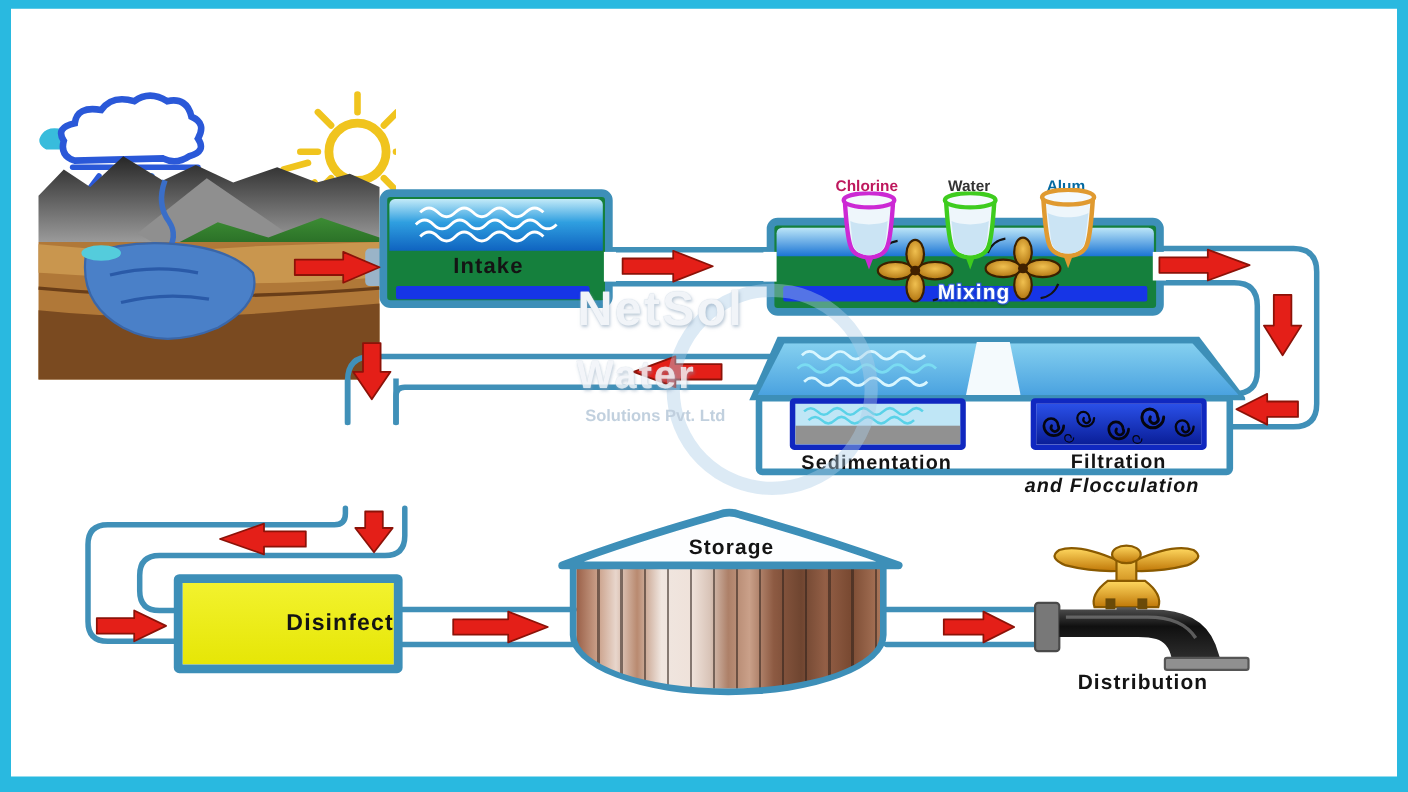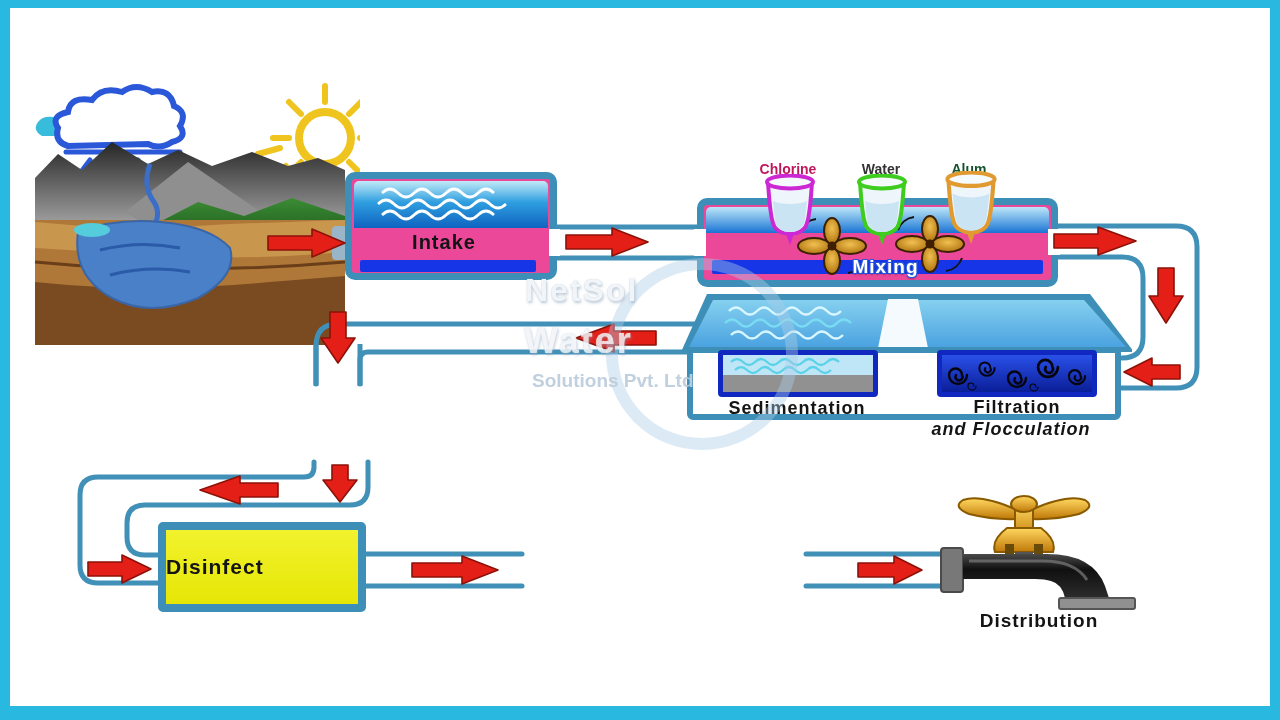--- a/index.html
+++ b/index.html
@@ -7,38 +7,38 @@
           font-family:"Liberation Sans",sans-serif;}
   .frame{position:absolute;inset:0;border:10px solid #29b9e0;border-top-width:8px;
          border-bottom-width:14px;z-index:10;pointer-events:none;}
   .abs{position:absolute;}
   .title{position:absolute;left:412px;top:94px;width:420px;text-align:center;
          font-size:42px;font-weight:bold;letter-spacing:2px;color:#121212;z-index:3;}
   svg{display:block;}
   .z1{z-index:1}.z2{z-index:2}.z3{z-index:3}.z4{z-index:4}.z6{z-index:6}
 
   
-  .tank{position:absolute;border:7px solid #3d8fb8;border-radius:10px;background:#ec4899;z-index:3;}
+  .tank{position:absolute;border:7px solid #3d8fb8;border-radius:10px;background:#15803d;z-index:3;}
   .water-grad{background:linear-gradient(180deg,#c2eaf8 0%,#2f9fe0 45%,#0f63c0 100%);}
   .blue-bar{position:absolute;background:#1635e6;border-radius:2px;}
   .band-label{position:absolute;left:0;right:0;text-align:center;font-weight:bold;color:#141414;}
   .stage-label{position:absolute;text-align:center;font-weight:bold;color:#141414;z-index:4;}
 
   .mixing-label{position:absolute;left:16px;right:0;bottom:2px;text-align:center;font-weight:bold;
     font-size:19px;color:#fff;letter-spacing:1px;z-index:5;
     text-shadow:-1px -1px 0 #2a58d8,1px -1px 0 #2a58d8,-1px 1px 0 #2a58d8,1px 1px 0 #2a58d8,0 2px 2px rgba(0,0,50,.4);}
 
   .panel{position:absolute;border:5px solid #1028c0;border-radius:4px;overflow:hidden;}
   .gray-panel{background:linear-gradient(180deg,#b4b4b4,#8a8a8a);}
 
   .poly{position:absolute;}
 
   .disinfect-box{position:absolute;left:158px;top:522px;width:208px;height:90px;box-sizing:border-box;
     border:8px solid #3d8fb8;border-radius:5px;background:linear-gradient(180deg,#f2f22e,#e6e606);
-    display:flex;align-items:center;justify-content:flex-start;z-index:3;
+    display:flex;align-items:center;justify-content:flex-end;z-index:3;
     font-weight:bold;font-size:21px;letter-spacing:1px;color:#141414;}
 
   .cylinder{position:absolute;left:518px;top:505px;width:288px;height:127px;box-sizing:border-box;
     border:6px solid #3d8fb8;border-radius:10px 10px 145px 145px / 10px 10px 55px 55px;z-index:3;
     background:
       repeating-linear-gradient(90deg, rgba(45,32,26,0) 0 19px, rgba(45,32,26,.55) 19px 21px),
       linear-gradient(90deg,#9a6048 0%,#caa089 7%,#e8d6cc 13%,#b98a70 20%,#f0e6e0 28%,#efe2da 38%,
         #d9c4b8 44%,#ad8068 50%,#caa089 57%,#8d5a42 65%,#6f4530 74%,#935f46 82%,#7a4a32 90%,#a87458 100%);}
 
   .wm-text{position:absolute;font-weight:bold;color:#f1f4f8;z-index:8;
@@ -188,42 +188,42 @@
       </g>
     </svg>
   </div>
 
   <div class="abs z4" style="left:549px;top:229px;width:11px;height:27px;background:#fff;"></div>
   <div class="abs z4" style="left:694px;top:229px;width:12px;height:27px;background:#fff;"></div>
   <div class="abs z4" style="left:1048px;top:229px;width:12px;height:26px;background:#fff;"></div>
 
   <div class="stage-label" style="left:748px;top:161px;width:80px;font-size:14px;color:#be185d;">Chlorine</div>
   <div class="stage-label" style="left:845px;top:161px;width:72px;font-size:14px;color:#333;">Water</div>
-  <div class="stage-label" style="left:933px;top:161px;width:72px;font-size:14px;color:#14532d;">Alum</div>
+  <div class="stage-label" style="left:933px;top:161px;width:72px;font-size:14px;color:#0369a1;">Alum</div>
 
   <svg class="abs z4" style="left:761px;top:174px;" width="58" height="74" viewBox="0 0 58 74">
     <path d="M7,8 C7,8 9,40 12,49 C14,57 22,60 29,60 C36,60 44,57 46,49 C49,40 51,8 51,8" fill="#eef6fb" stroke="#cc29d4" stroke-width="4"></path>
     <path d="M12,27 C20,31 38,31 46,27 L44,47 C42,55 36,58 29,58 C22,58 16,55 14,47 Z" fill="#cbe4f4"></path>
     <ellipse cx="29" cy="8" rx="23" ry="6.5" fill="#f5fafd" stroke="#cc29d4" stroke-width="4"></ellipse>
     <path d="M25,60 L29,71 L33,60 Z" fill="#cc29d4"></path>
   </svg>
   <svg class="abs z4" style="left:853px;top:174px;" width="58" height="74" viewBox="0 0 58 74">
     <path d="M7,8 C7,8 9,40 12,49 C14,57 22,60 29,60 C36,60 44,57 46,49 C49,40 51,8 51,8" fill="#eef6fb" stroke="#3ecc1e" stroke-width="4"></path>
     <path d="M12,27 C20,31 38,31 46,27 L44,47 C42,55 36,58 29,58 C22,58 16,55 14,47 Z" fill="#cbe4f4"></path>
     <ellipse cx="29" cy="8" rx="23" ry="6.5" fill="#f5fafd" stroke="#3ecc1e" stroke-width="4"></ellipse>
     <path d="M25,60 L29,71 L33,60 Z" fill="#3ecc1e"></path>
   </svg>
   <svg class="abs z4" style="left:941px;top:171px;" width="60" height="76" viewBox="0 0 58 74">
     <path d="M7,8 C7,8 9,40 12,49 C14,57 22,60 29,60 C36,60 44,57 46,49 C49,40 51,8 51,8" fill="#eef6fb" stroke="#e09a30" stroke-width="4"></path>
     <path d="M11,22 C20,27 38,27 47,22 L44,47 C42,55 36,58 29,58 C22,58 16,55 14,47 Z" fill="#cbe4f4"></path>
     <ellipse cx="29" cy="8" rx="23" ry="6.5" fill="#f5fafd" stroke="#e09a30" stroke-width="4"></ellipse>
     <path d="M25,60 L29,71 L33,60 Z" fill="#e09a30"></path>
   </svg>
 
-  <div class="abs z3" style="left:680px;top:292px;width:452px;height:152px;">
+  <div class="abs z3" style="left:680px;top:304px;width:452px;height:152px;">
     <div class="poly" style="inset:0;background:#3d8fb8;clip-path:polygon(27px 2px,410px 2px,454px 60px,1px 60px);"></div>
     <div class="poly" style="inset:0;background:linear-gradient(180deg,#8fd8f2,#1d7fd4 60%,#0f5cc0);clip-path:polygon(33px 8px,404px 8px,446px 55px,9px 55px);"></div>
     <svg class="poly" style="left:35px;top:10px;" width="170" height="44" viewBox="0 0 170 44">
       <g fill="none" stroke-width="2.4">
         <path d="M14,9 q7,-7 14,0 t14,0 t14,0 t14,0 t14,0 t14,0 t14,0 t14,0" stroke="#d8f6ff"></path>
         <path d="M10,21 q7,-7 14,0 t14,0 t14,0 t14,0 t14,0 t14,0 t14,0 t14,0 t14,0" stroke="#7adcf2"></path>
         <path d="M16,33 q7,-7 14,0 t14,0 t14,0 t14,0 t14,0 t14,0 t14,0 t14,0" stroke="#d8f6ff"></path>
       </g>
     </svg>
     <div class="poly" style="inset:0;background:#f4fafd;clip-path:polygon(208px 7px,238px 7px,248px 56px,198px 56px);"></div>
@@ -253,20 +253,27 @@
     <div class="stage-label" style="left:22px;top:106px;width:190px;font-size:18px;letter-spacing:1px;">Sedimentation</div>
     <div class="stage-label" style="left:252px;top:105px;width:170px;font-size:18px;letter-spacing:1px;">Filtration</div>
     <div class="stage-label" style="left:218px;top:127px;width:226px;font-size:18px;letter-spacing:1px;font-style:italic;">and Flocculation</div>
   </div>
 
 
   <div class="disinfect-box">
     <span>Disinfect</span>
   </div>
 
+  <div class="abs z3" style="left:505px;top:458px;width:320px;height:180px;">
+    <div class="cylinder" style="left:13px;top:47px;"></div>
+    <svg class="abs" style="left:0;top:0;z-index:4;" width="320" height="62" viewBox="0 0 320 62">
+      <path d="M6,56 Q70,32 148,10 Q158,6 168,10 Q246,32 312,56 Z" fill="#fdfeff" stroke="#3d8fb8" stroke-width="7" stroke-linejoin="round"></path>
+    </svg>
+    <div class="stage-label" style="left:95px;top:30px;width:130px;font-size:19px;letter-spacing:1px;z-index:5;">Storage</div>
+  </div>
 
   <svg class="abs z3" style="left:935px;top:488px;" width="210" height="125" viewBox="0 0 210 125">
     <defs>
       <linearGradient id="pipegrad" x1="0" y1="0" x2="0" y2="1">
         <stop offset="0" stop-color="#4a4a4a"></stop>
           <stop offset="0.35" stop-color="#101010"></stop>
           <stop offset="1" stop-color="#2c2c2c"></stop>
       </linearGradient>
       <linearGradient id="goldg" x1="0" y1="0" x2="0" y2="1">
         <stop offset="0" stop-color="#ffd860"></stop>
@@ -306,18 +313,18 @@
       <polygon points="330,312 330,338 321,338 338,363 355,338 346,338 346,312"></polygon>
       <polygon points="332,465 332,480 323,480 340,502 357,480 348,480 348,465"></polygon>
       <polygon points="278,483 240,483 240,476 200,490 240,504 240,497 278,497"></polygon>
       <polygon points="88,562 122,562 122,555 151,569 122,583 122,576 88,576"></polygon>
       <polygon points="412,563 462,563 462,556 498,570 462,584 462,577 412,577"></polygon>
       <polygon points="858,563 894,563 894,556 922,570 894,584 894,577 858,577"></polygon>
     </g>
   </svg>
 
   <div class="wm-ring"></div>
-  <div class="wm-text" style="left:525px;top:272px;font-size:32px;letter-spacing:2px;">NetSol</div>
+  <div class="wm-text" style="left:525px;top:256px;font-size:44px;letter-spacing:2px;">NetSol</div>
   <div class="wm-text" style="left:524px;top:320px;font-size:36px;letter-spacing:2px;opacity:.85;">Water</div>
-  <div class="wm-text" style="left:532px;top:370px;font-size:19px;font-weight:bold;color:rgba(190,206,220,.95);text-shadow:none;">Solutions Pvt. Ltd</div>
+  <div class="wm-text" style="left:532px;top:370px;font-size:15px;font-weight:bold;color:rgba(190,206,220,.95);text-shadow:none;">Solutions Pvt. Ltd</div>
 
   <div class="frame"></div>
 </div>
 
 </body></html>

